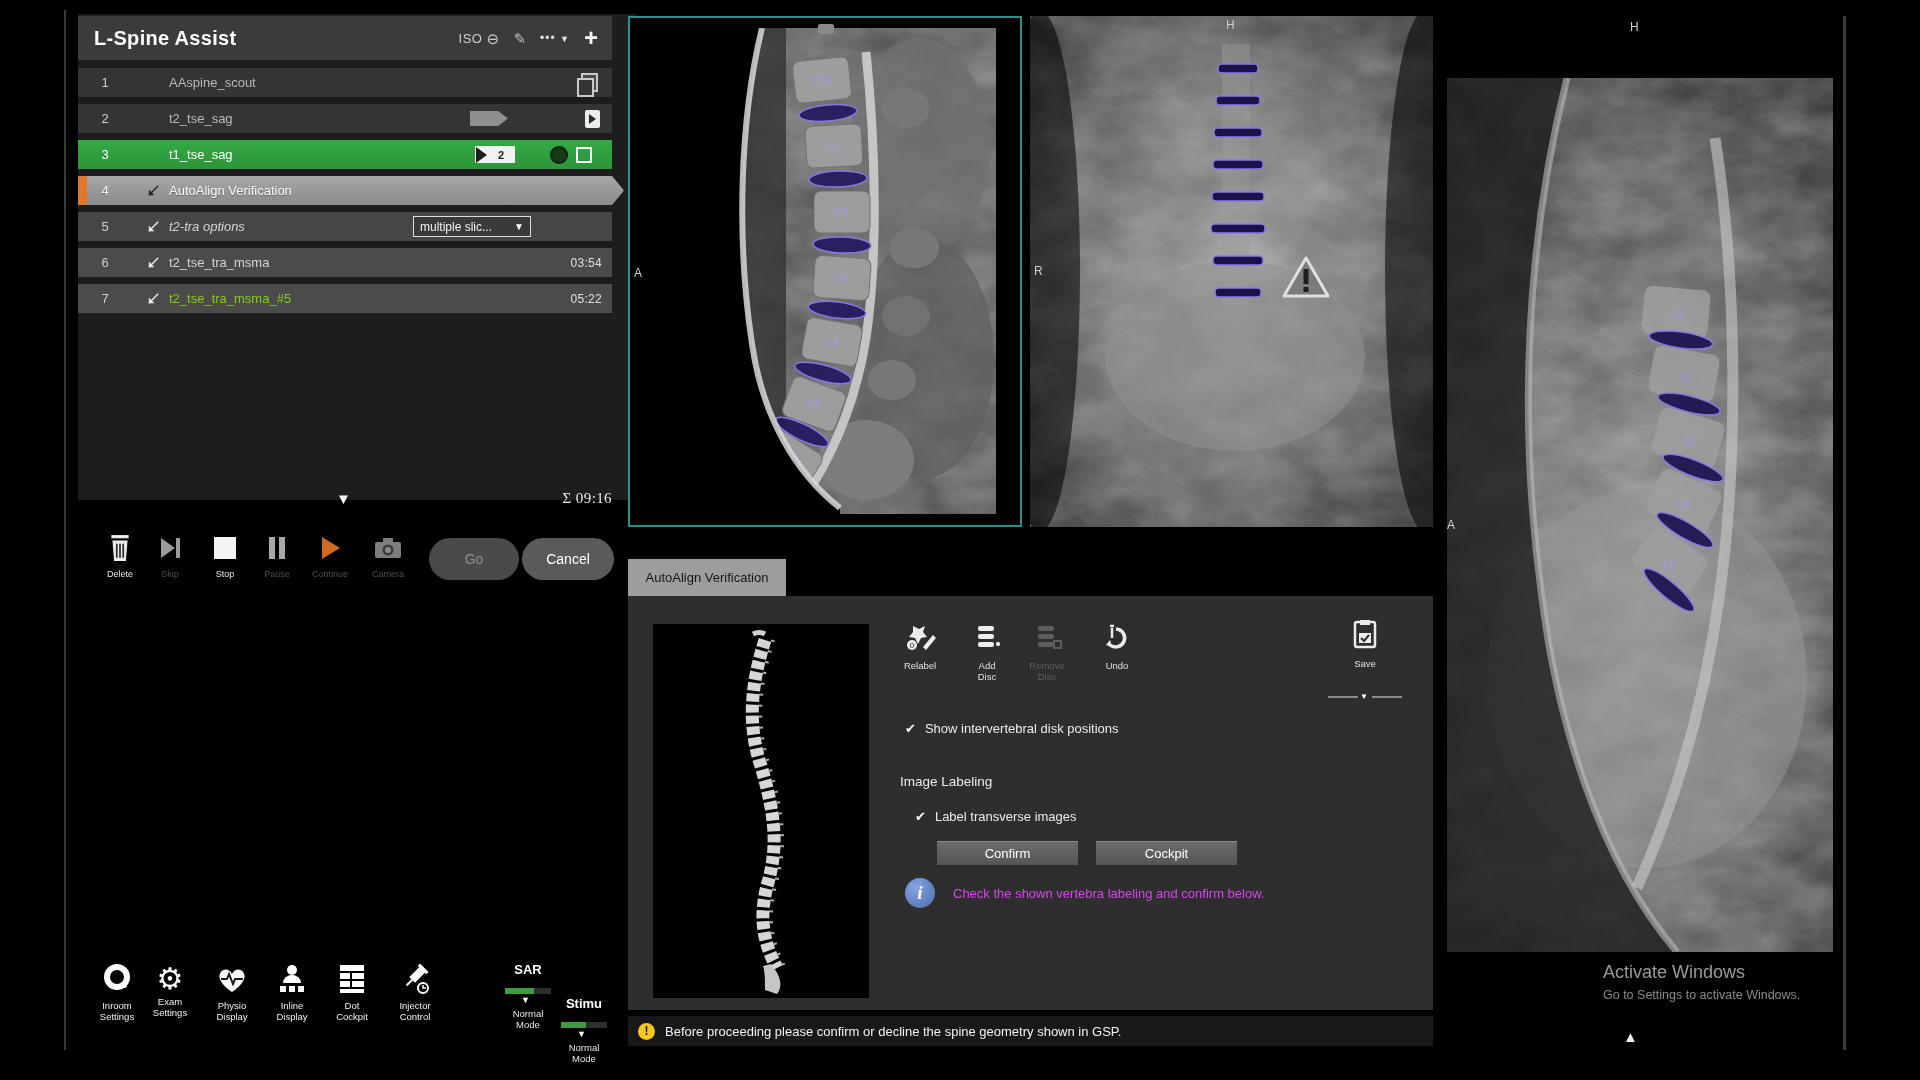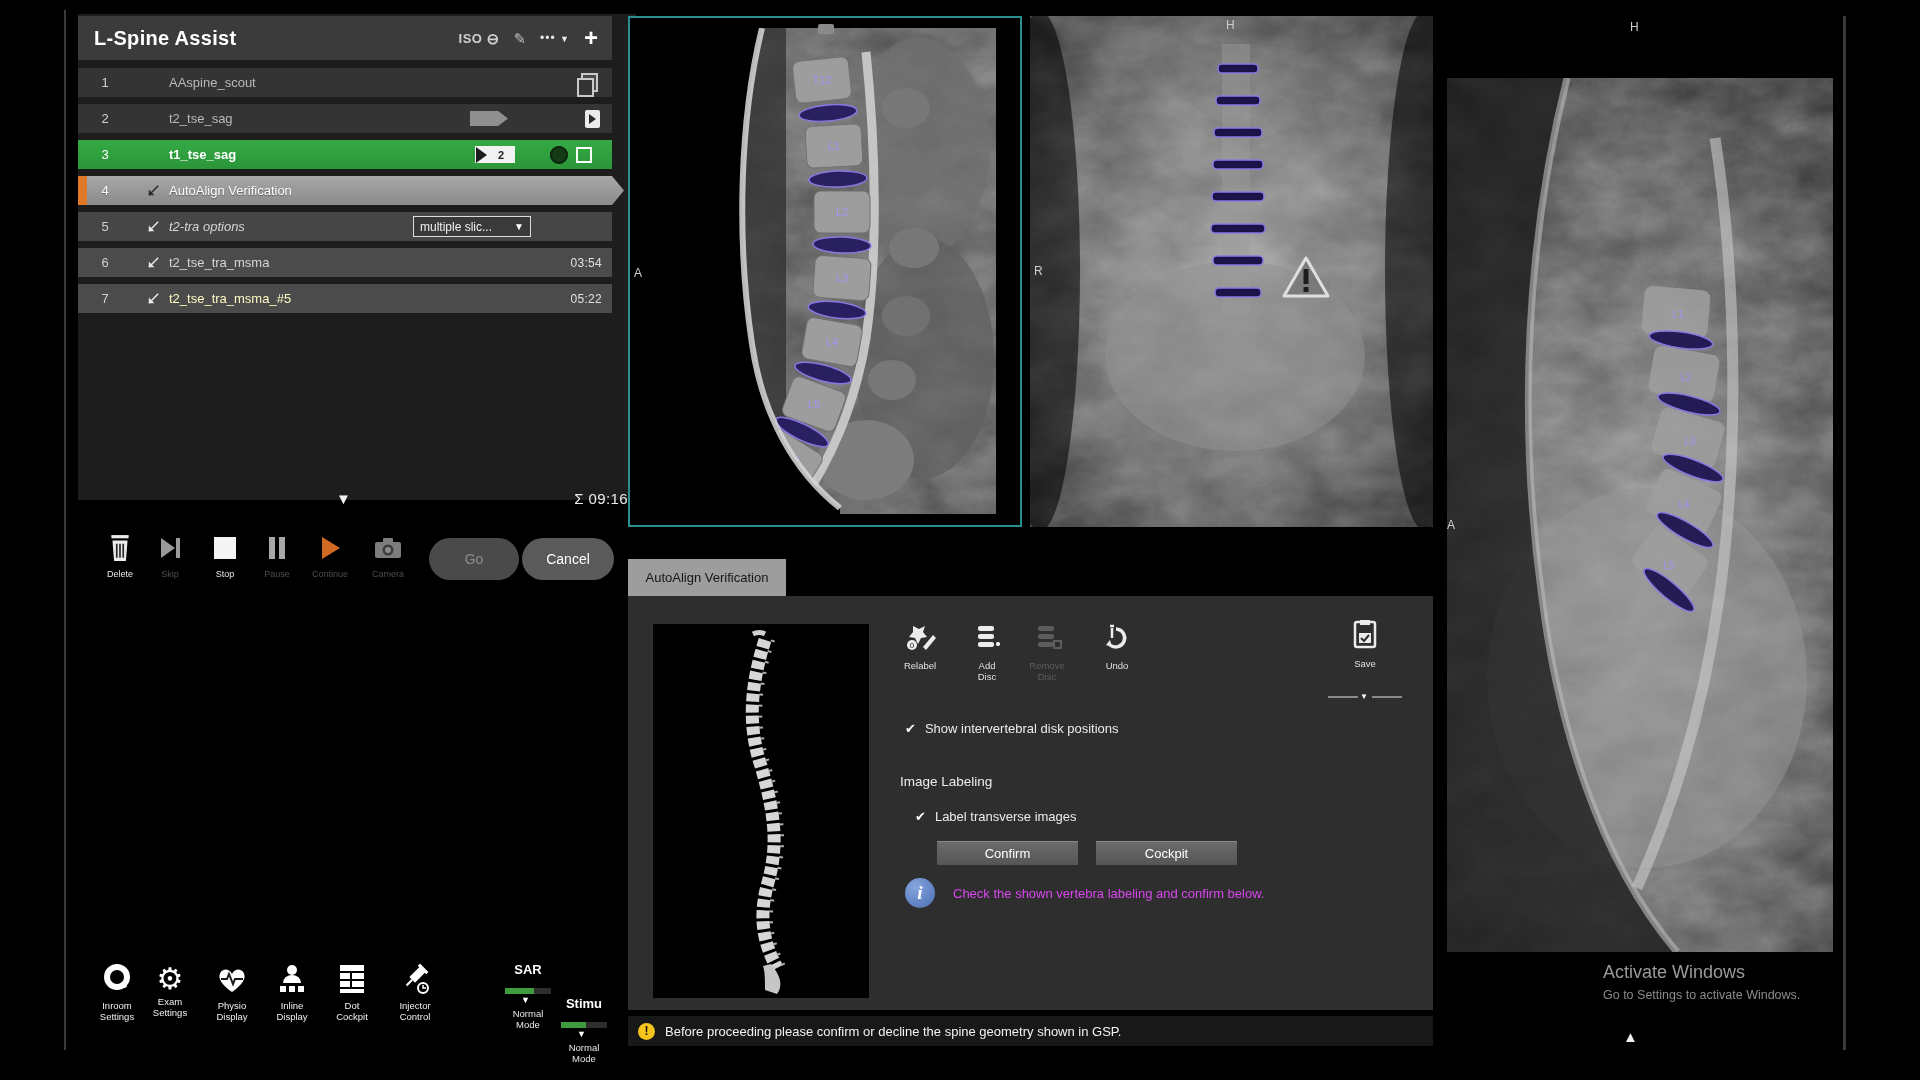--- a/index.html
+++ b/index.html
@@ -4,21 +4,21 @@
 <style>
   html,body{margin:0;padding:0;background:#000;}
   .screen{position:relative;width:1920px;height:1080px;background:#000;overflow:hidden;
           font-family:"Liberation Sans",sans-serif;color:#ddd;-webkit-font-smoothing:antialiased;}
   .abs{position:absolute;}
   
   .queue{left:78px;top:14px;width:534px;height:486px;background:#1d1d1d;padding-left:24px;}
   .q-header{left:0;top:2px;width:534px;height:44px;background:#3b3b3b;display:flex;align-items:center;}
   .q-title{font-size:20px;font-weight:bold;color:#fff;margin-left:16px;letter-spacing:.3px;}
   .q-hicons{margin-left:auto;display:flex;align-items:center;gap:14px;margin-right:14px;color:#cfcfcf;}
-  .iso{font-size:13px;font-weight:bold;letter-spacing:.5px;display:flex;align-items:center;gap:4px;}
+  .iso{font-size:13px;font-weight:normal;letter-spacing:.5px;display:flex;align-items:center;gap:4px;}
   .glyph{font-size:15px;line-height:1;}
   .q-row{left:0;width:534px;height:29px;display:flex;align-items:center;font-size:13px;}
   .q-num{width:54px;text-align:center;color:#cfcfcf;font-size:13px;flex:0 0 54px;}
   .q-name{color:#b9b9b9;}
   .row-std{background:#343434;}
   .row-std2{background:#4b4b4b;}
   .seq-ic{width:15px;height:15px;margin-right:8px;margin-left:14px;flex:0 0 15px;}
   
   .row-green{background:linear-gradient(180deg,#35a945,#2b9639);}
   .row-green .q-num,.row-green .q-name{color:#fff;}
@@ -135,21 +135,21 @@
       <div class="q-num">2</div>
       <div class="q-name" style="margin-left:37px;">t2_tse_sag</div>
       <div class="tag-badge"></div>
       <div class="doc-ic">
           <div class="doc-tri"></div>
         </div>
     </div>
 
     <div class="abs q-row row-green" style="top:126px;">
       <div class="q-num">3</div>
-      <div class="q-name" style="margin-left:37px;font-weight:bold;">t1_tse_sag</div>
+      <div class="q-name" style="margin-left:37px;font-weight:normal;">t1_tse_sag</div>
       <div class="flag-badge">
         <div class="flag-arrow"></div>
         <div class="flag-num">2</div>
       </div>
       <div class="tog-circle"></div>
       <div class="tog-square"></div>
     </div>
 
     <div class="abs q-row row-gray" style="top:162px;">
       <div class="orange-bar"></div>
@@ -183,26 +183,26 @@
       <div class="q-name" style="color:#d5d5d5;">t2_tse_tra_msma</div>
       <div class="q-time">03:54</div>
     </div>
 
     <div class="abs q-row row-std2" style="top:270px;">
       <div class="q-num">7</div>
       <svg class="seq-ic" viewBox="0 0 16 16">
         <path d="M3 13 L13 3" stroke="#e8e8e8" stroke-width="1.6"></path>
         <path d="M3 13 L9 13 L3 7 Z" fill="#e8e8e8"></path>
       </svg>
-      <div class="q-name" style="color:#fef9c3;">t2_tse_tra_msma_#5</div>
+      <div class="q-name" style="color:#84cc16;">t2_tse_tra_msma_#5</div>
       <div class="q-time">05:22</div>
     </div>
 
     <div class="abs expand-tri" style="left:258px;top:476px;">▼</div>
-    <div class="abs total-time" style="right:8px;top:476px;">Σ 09:16</div>
+    <div class="abs total-time" style="right:24px;top:476px;font-family:Liberation Serif, serif;">Σ 09:16</div>
   </div>
 
   <div class="abs" style="left:78px;top:530px;width:534px;height:70px;">
     <div class="tbtn" style="left:42px;top:4px;">
       <svg width="26" height="28" viewBox="0 0 24 26">
         <rect x="4" y="1" width="16" height="3" fill="#ececec"></rect>
         <path d="M5 6 h14 l-1.5 19 h-11 Z" fill="#ececec"></path>
         <path d="M9 9 v13 M12 9 v13 M15 9 v13" stroke="#2a2a2a" stroke-width="1.6"></path>
       </svg>
       <div class="lbl lbl-on">Delete</div>

